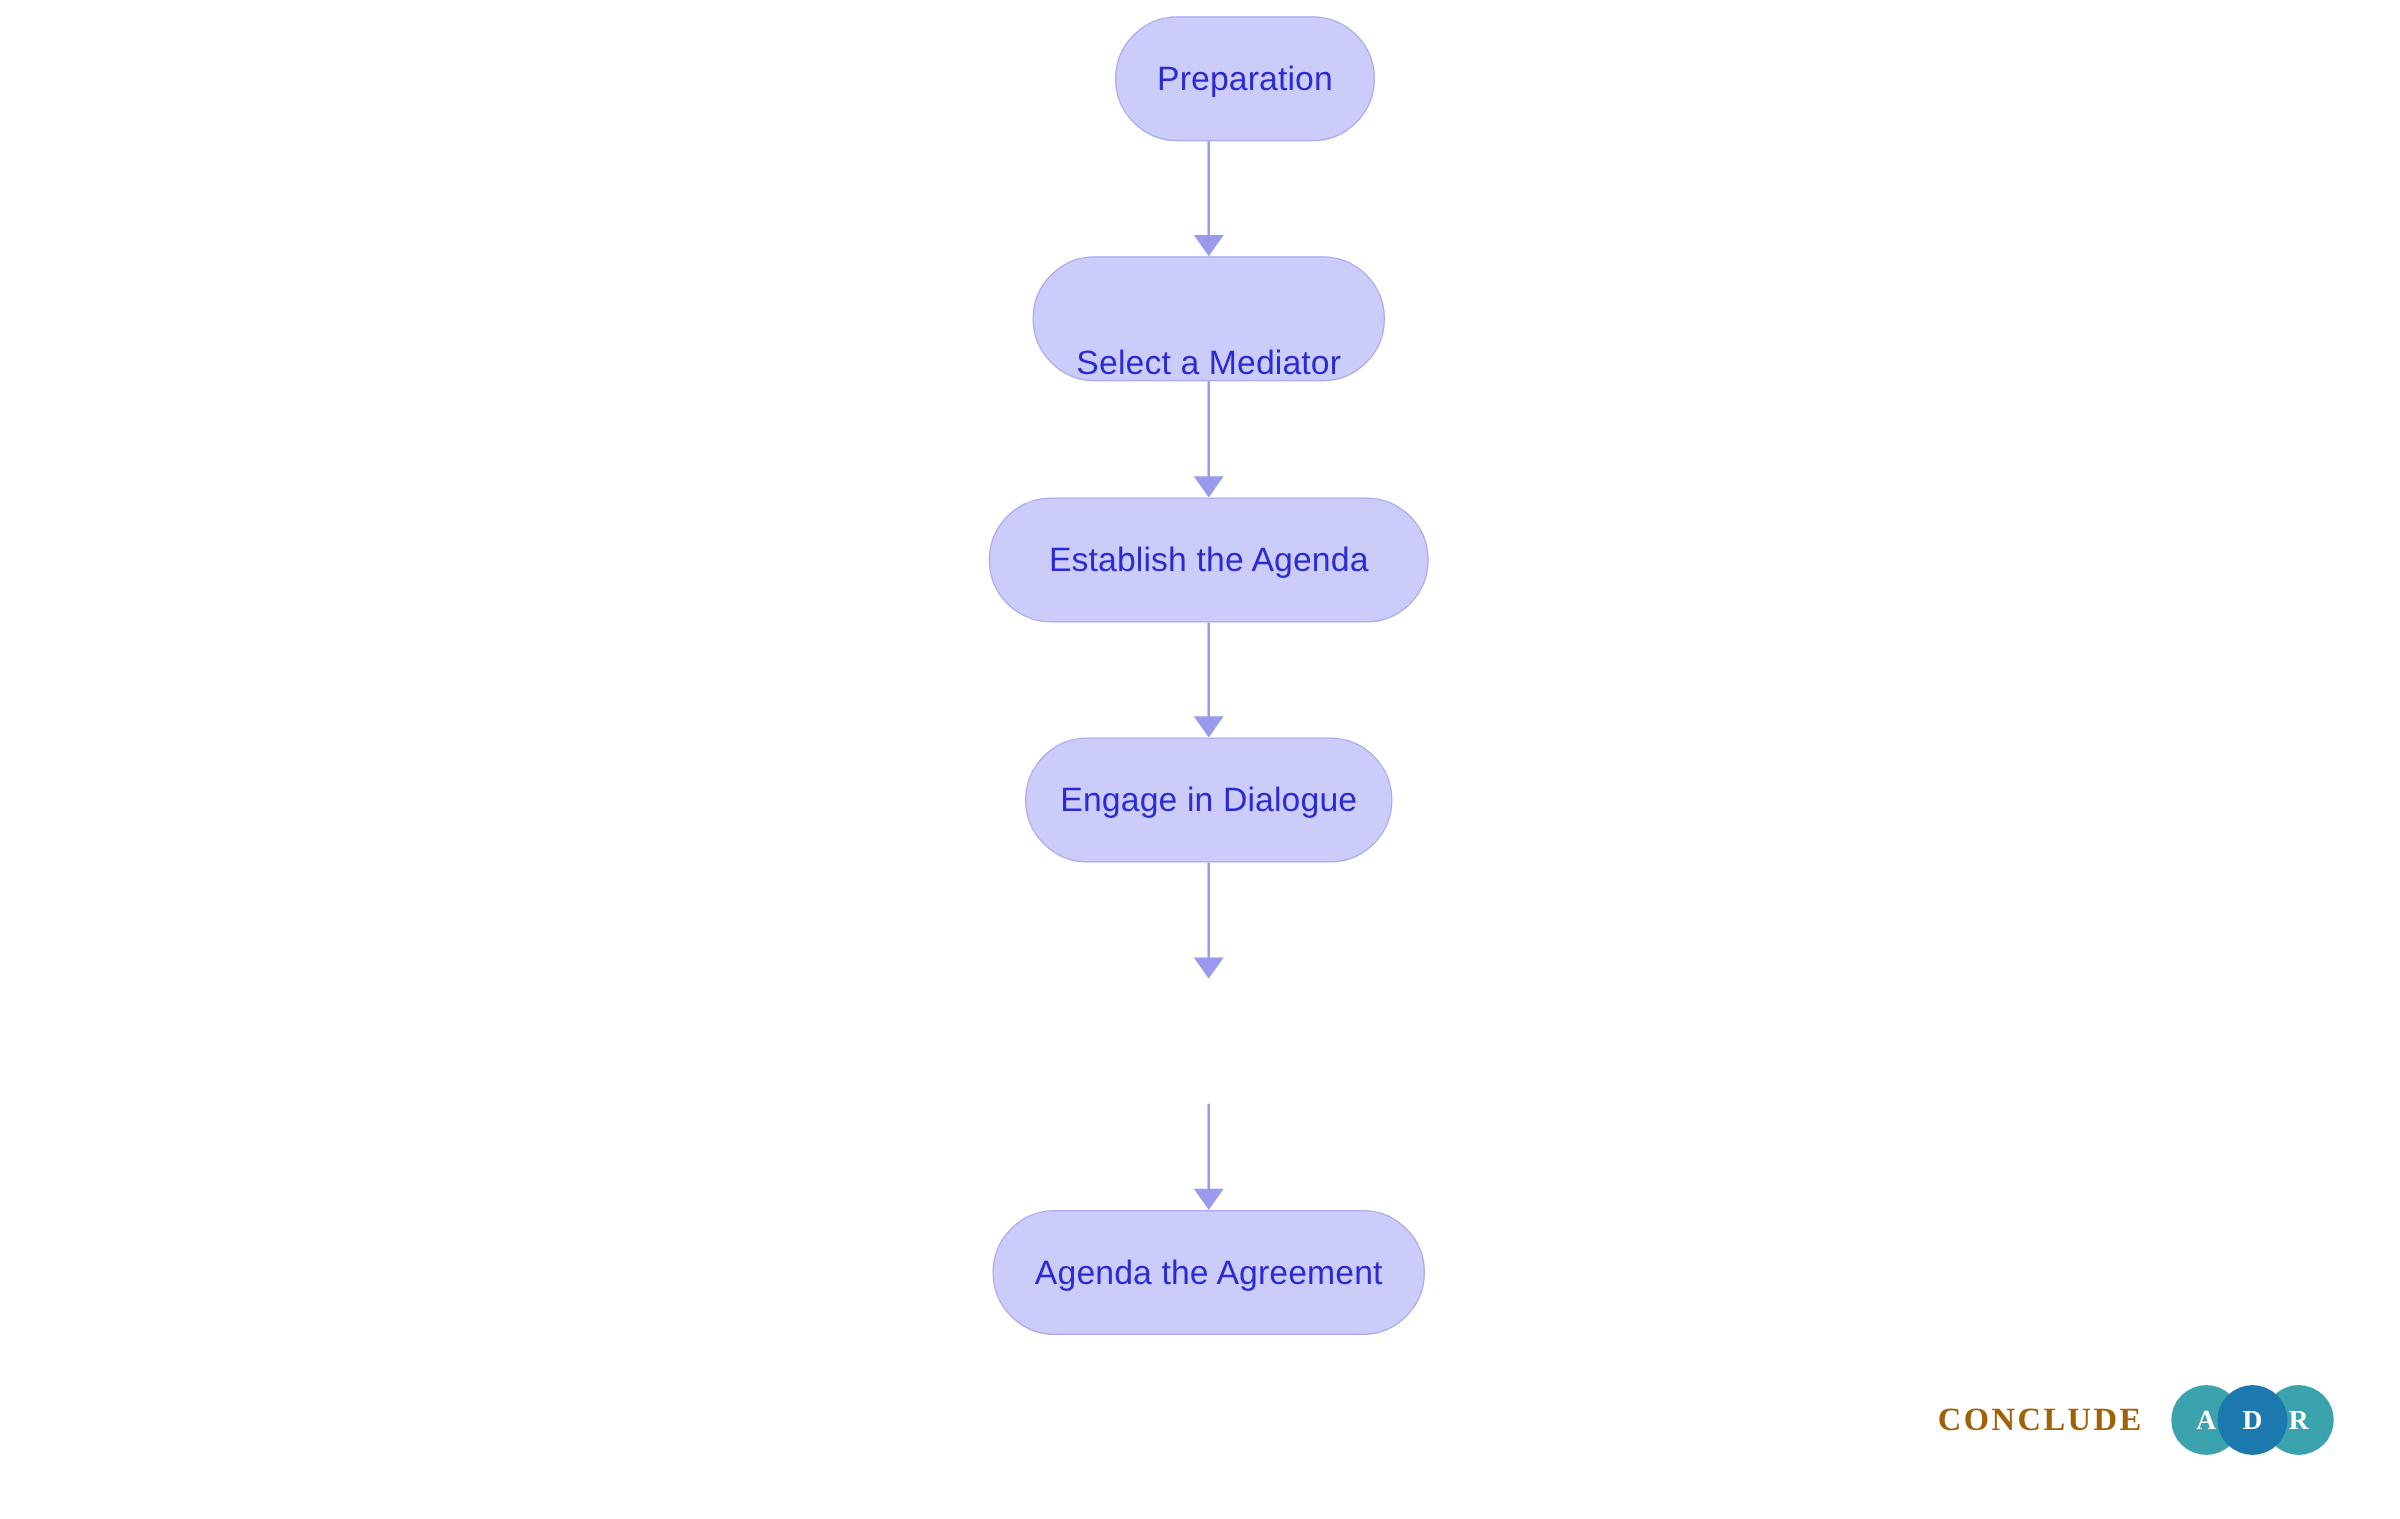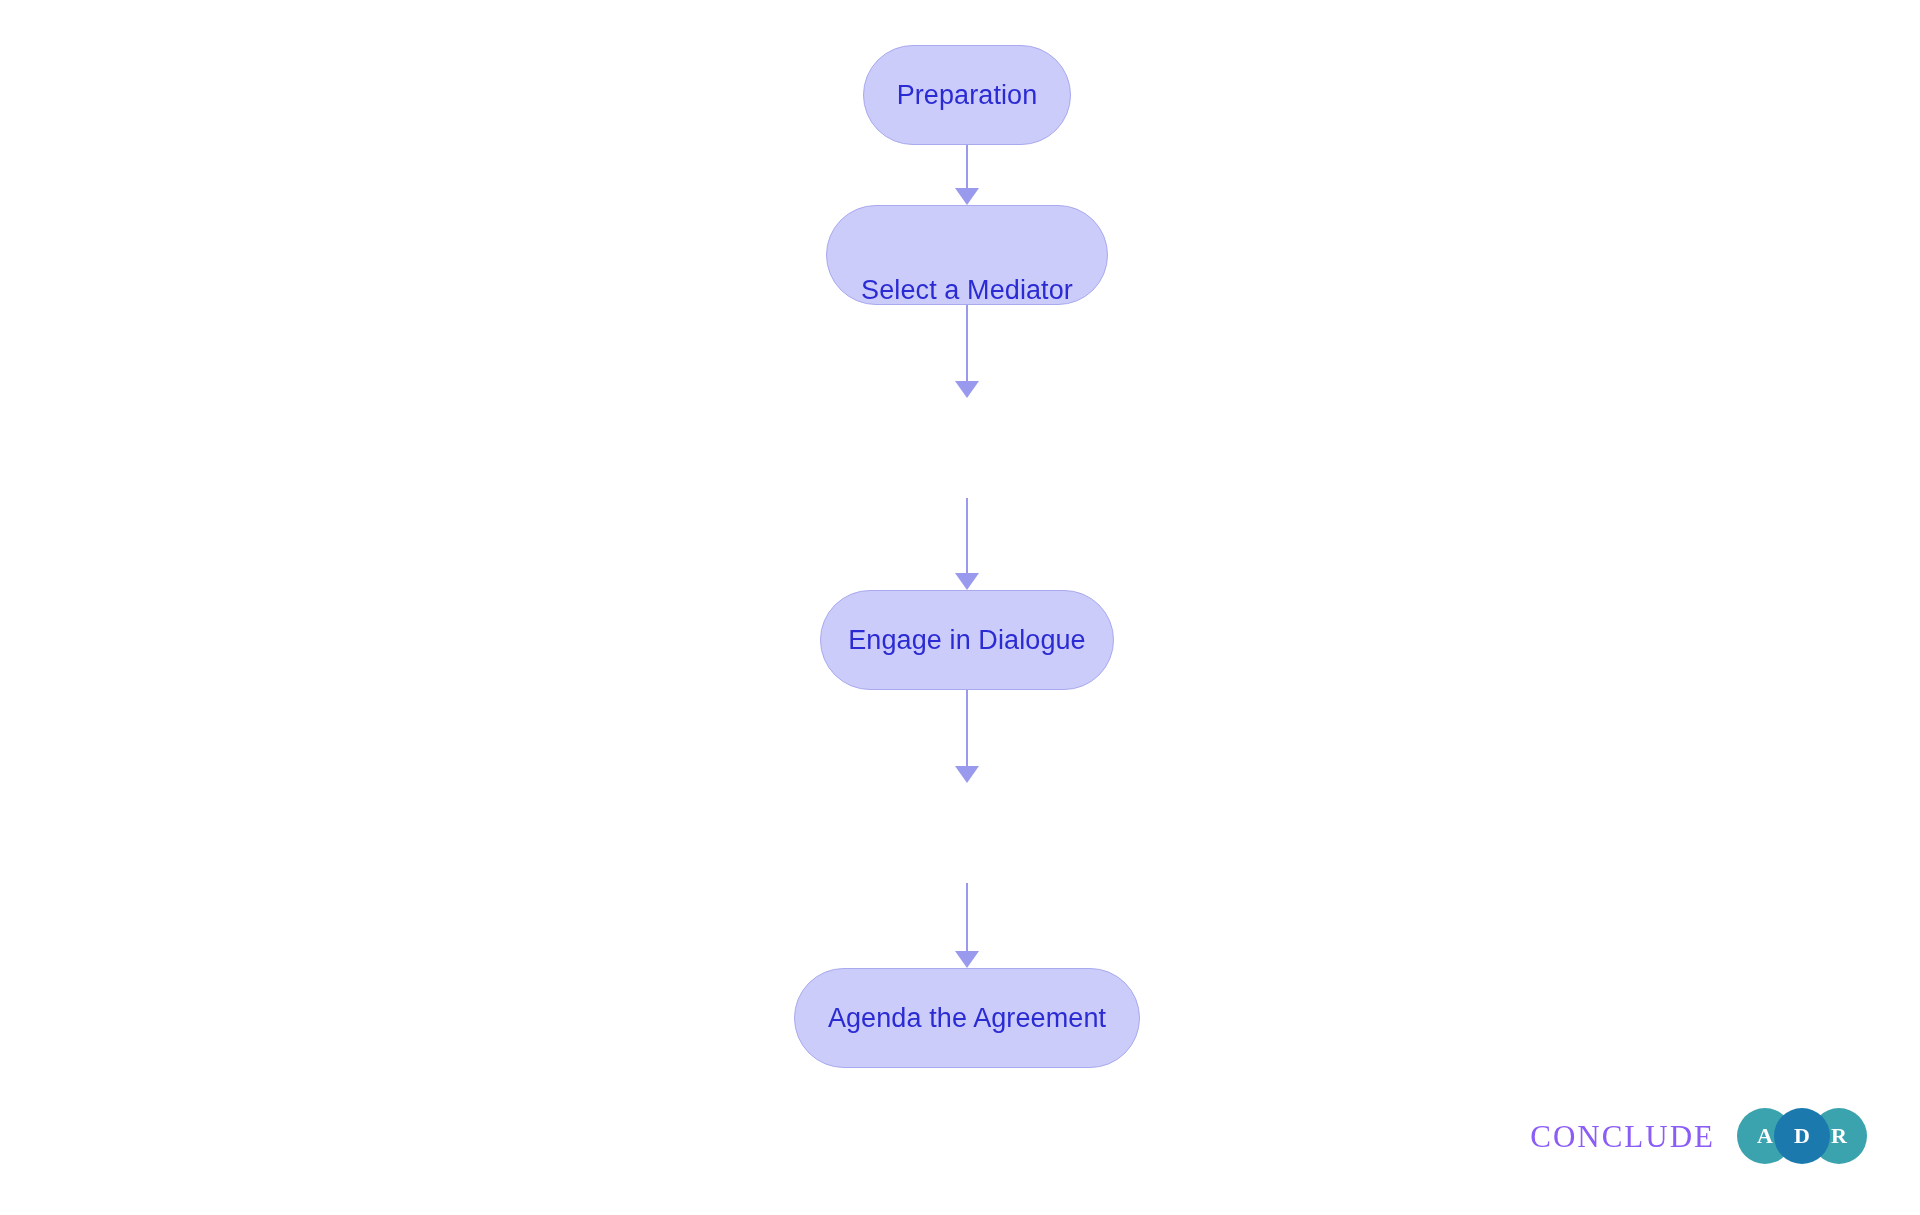--- a/index.html
+++ b/index.html
@@ -49,21 +49,21 @@
     font-family: "Liberation Sans", sans-serif;
     font-size: 27px;
     font-weight: 400;
     color: #2b2bd4;
     letter-spacing: 0.1px;
     white-space: nowrap;
     line-height: 1;
   }
 
   
-  .n0 { width: 208px; left: 863px;  top: 13px; margin-top: 32px;  }
+  .n0 { width: 208px; left: 892px;  top: 13px;  }
   .n1 { width: 282px; left: 826px;  top: 205px; align-items: flex-end; }
   .n2 { width: 352px; left: 791px;  top: 398px; }
   .n3 { width: 294px; left: 820px;  top: 590px; }
   .n4 { width: 270px; left: 832px;  top: 783px; }
   .n5 { width: 346px; left: 794px;  top: 968px; }
 
   
   .connector {
     position: absolute;
     left: 963px;
@@ -107,24 +107,24 @@
     position: absolute;
     right: 55px;
     bottom: 48px;
     display: flex;
     align-items: center;
     gap: 22px;
     height: 62px;
   }
   #brand-wordmark {
     font-family: "Liberation Serif", serif;
-    font-size: 31px;
-    font-weight: 400;
+    font-size: 26px;
+    font-weight: 700;
     letter-spacing: 2.0px;
-    color: #8b5cf6;
+    color: #a16207;
     line-height: 1;
     white-space: nowrap;
   }
   #brand-circles {
     position: relative;
     width: 128px;
     height: 56px;
   }
   .brand-circle {
     position: absolute;
@@ -174,20 +174,23 @@
     </div>
 
     <div class="node n0">
       <span class="node-label">Preparation</span>
     </div>
 
     <div class="node n1">
       <span class="node-label">Select a Mediator</span>
     </div>
 
+    <div class="node n2">
+      <span class="node-label">Establish the Agenda</span>
+    </div>
 
     <div class="node n3">
       <span class="node-label">Engage in Dialogue</span>
     </div>
 
 
     <div class="node n5">
       <span class="node-label">Agenda the Agreement</span>
     </div>
 

